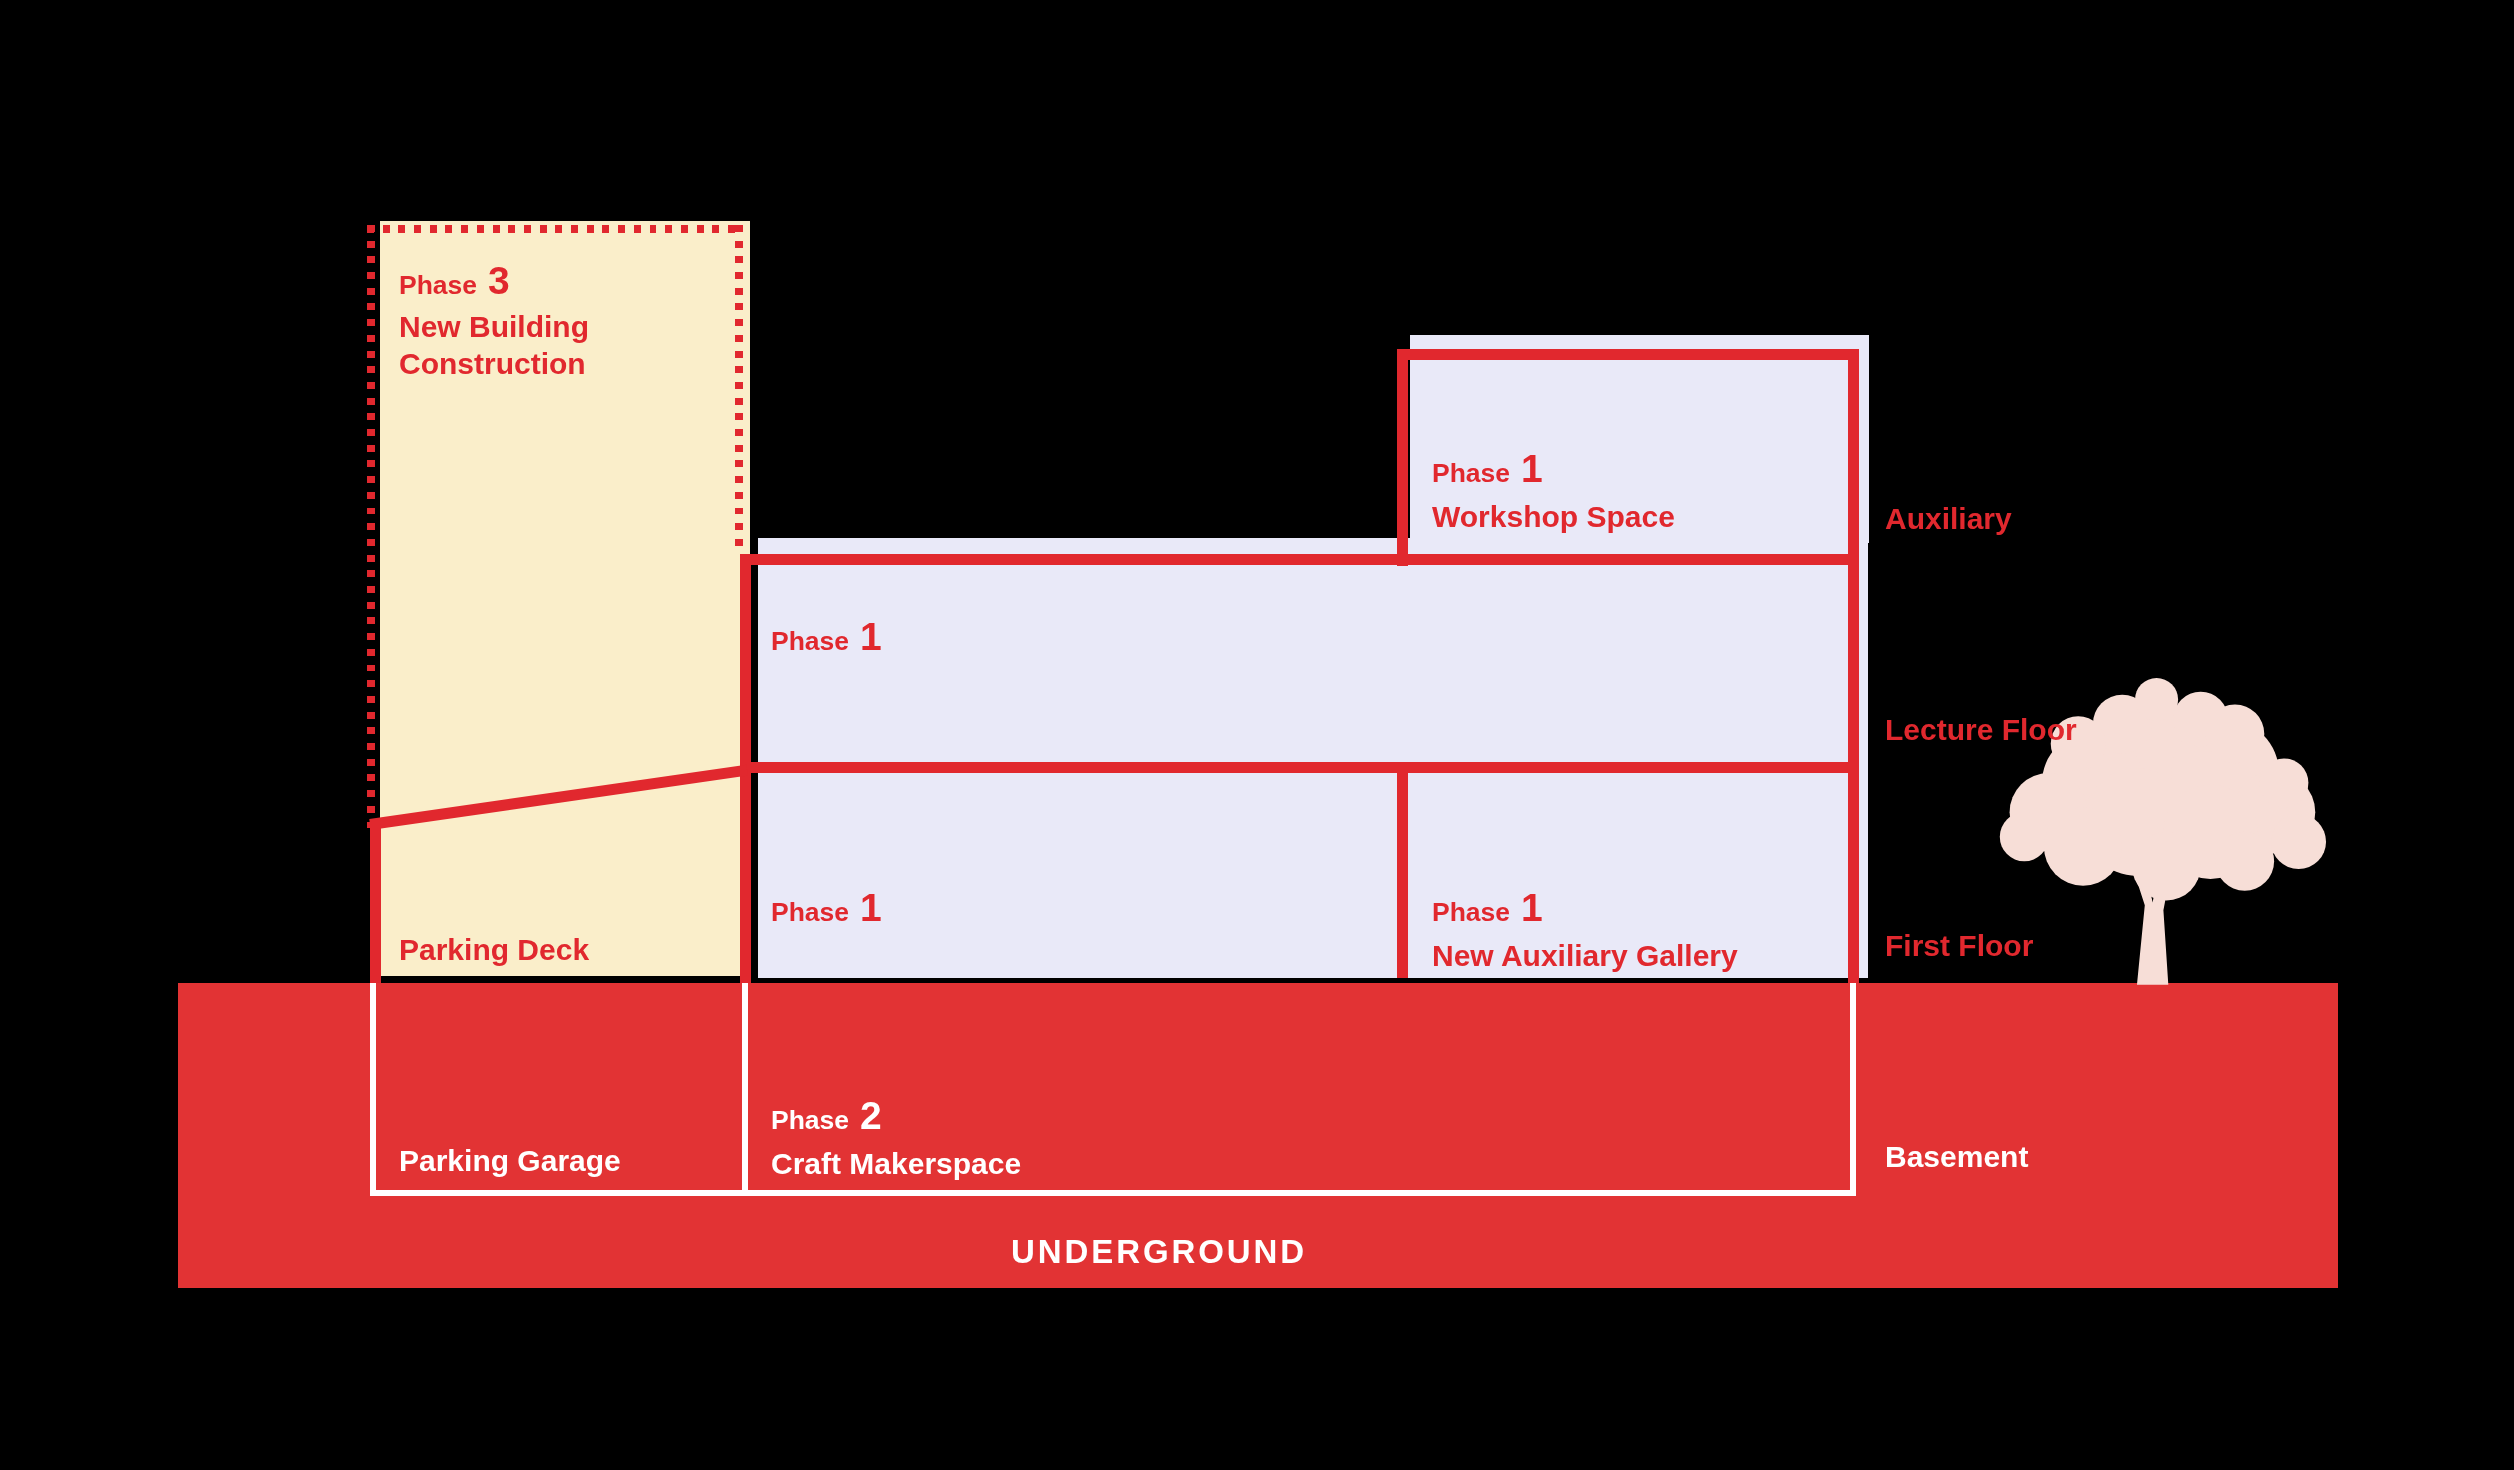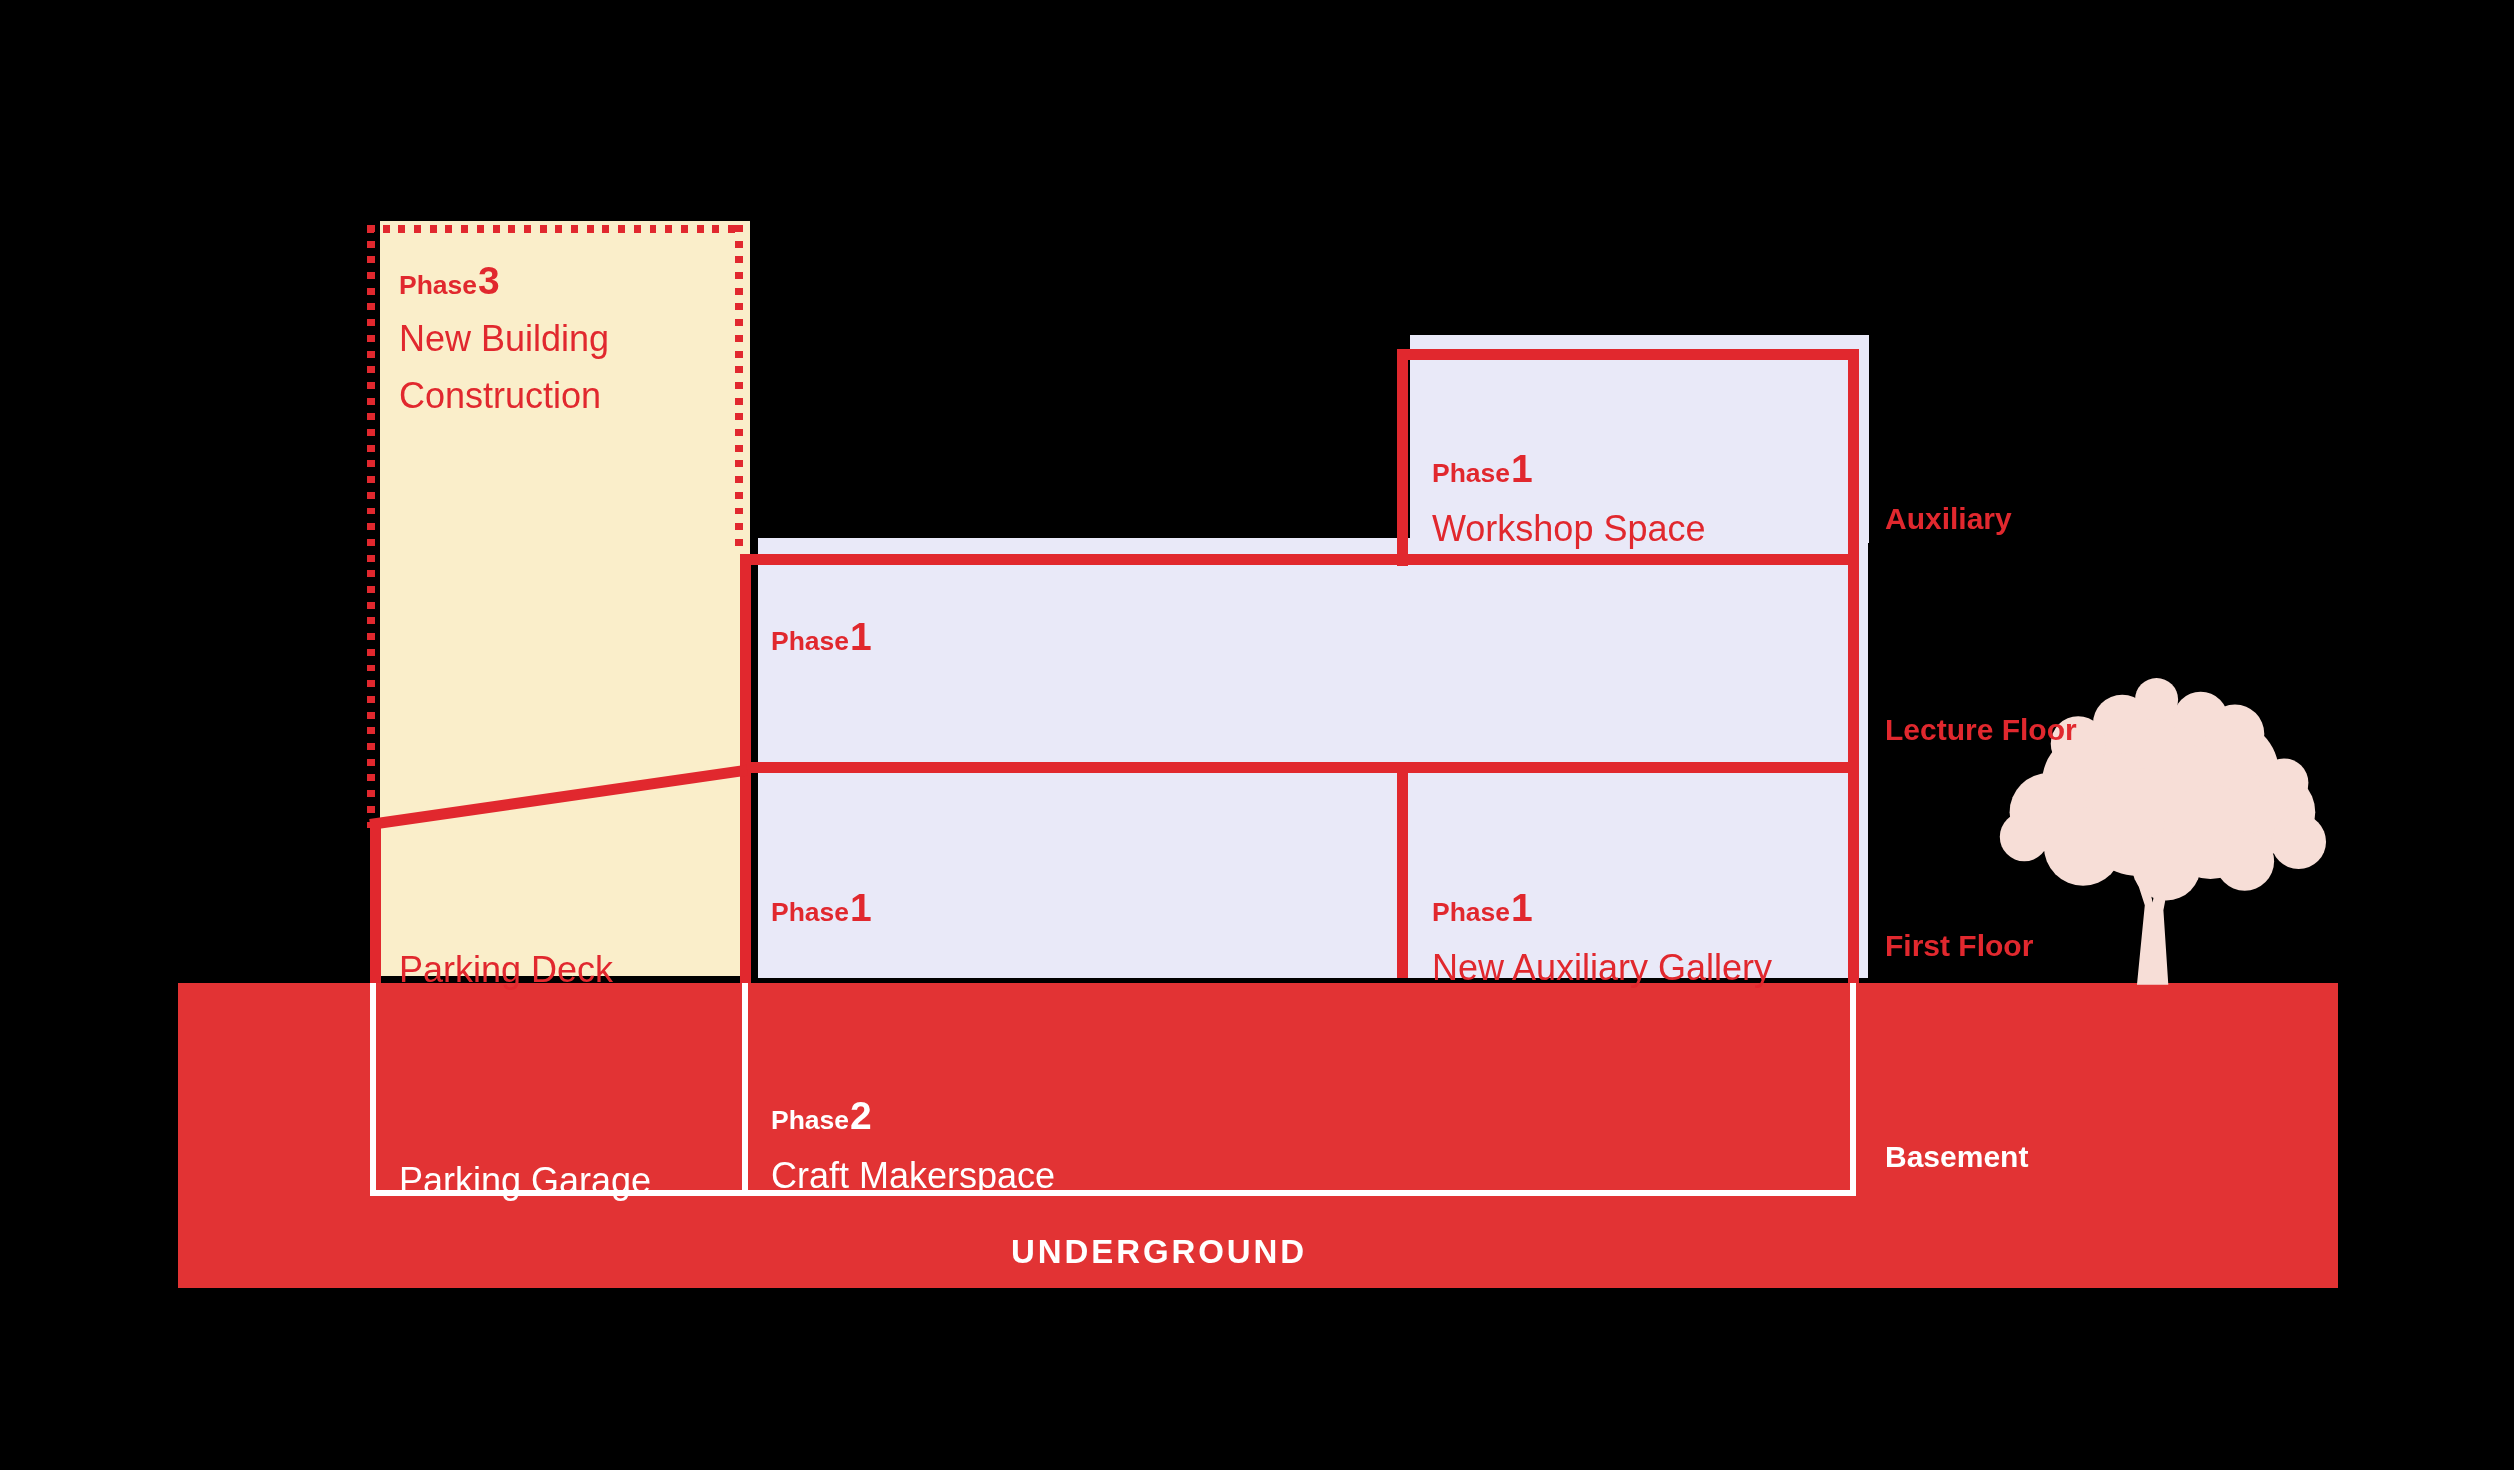--- a/index.html
+++ b/index.html
@@ -23,25 +23,25 @@
   .red-line{background:var(--line-red);}
   .white-line{background:var(--white);}
   .band{background:var(--band-red);}
 
   
   .dot-h{background:repeating-linear-gradient(90deg,var(--line-red) 0 6.9px,transparent 6.9px 15.7px);}
   .dot-v{background:repeating-linear-gradient(180deg,var(--line-red) 0 6.9px,transparent 6.9px 15.7px);}
 
   
   .label-block{position:absolute;white-space:nowrap;}
-  .phase-line{display:flex;align-items:baseline;gap:1px;color:var(--line-red);
+  .phase-line{display:flex;align-items:baseline;gap:11px;color:var(--line-red);
               font-weight:700;line-height:39px;height:39px;margin-bottom:7.8px;text-align:right;}
   .phase-word{font-size:26.5px;}
   .phase-num{font-size:39px;}
-  .room-title{font-size:36px;font-weight:400;color:var(--line-red);line-height:41px;margin-top:20px;}
+  .room-title{font-size:30px;font-weight:700;color:var(--line-red);line-height:41px;}
   .tight .room-title{line-height:37px;}
   .on-red .phase-line,.on-red .room-title{color:var(--white);}
   .floor-label{position:absolute;font-size:30px;font-weight:700;color:var(--line-red);white-space:nowrap;}
   .floor-label.on-red{color:var(--white);}
   .underground{position:absolute;font-size:33px;font-weight:700;
                letter-spacing:2.9px;color:var(--white);transform:translateX(-50%);white-space:nowrap;}
 </style>
 </head>
 <body>
 

